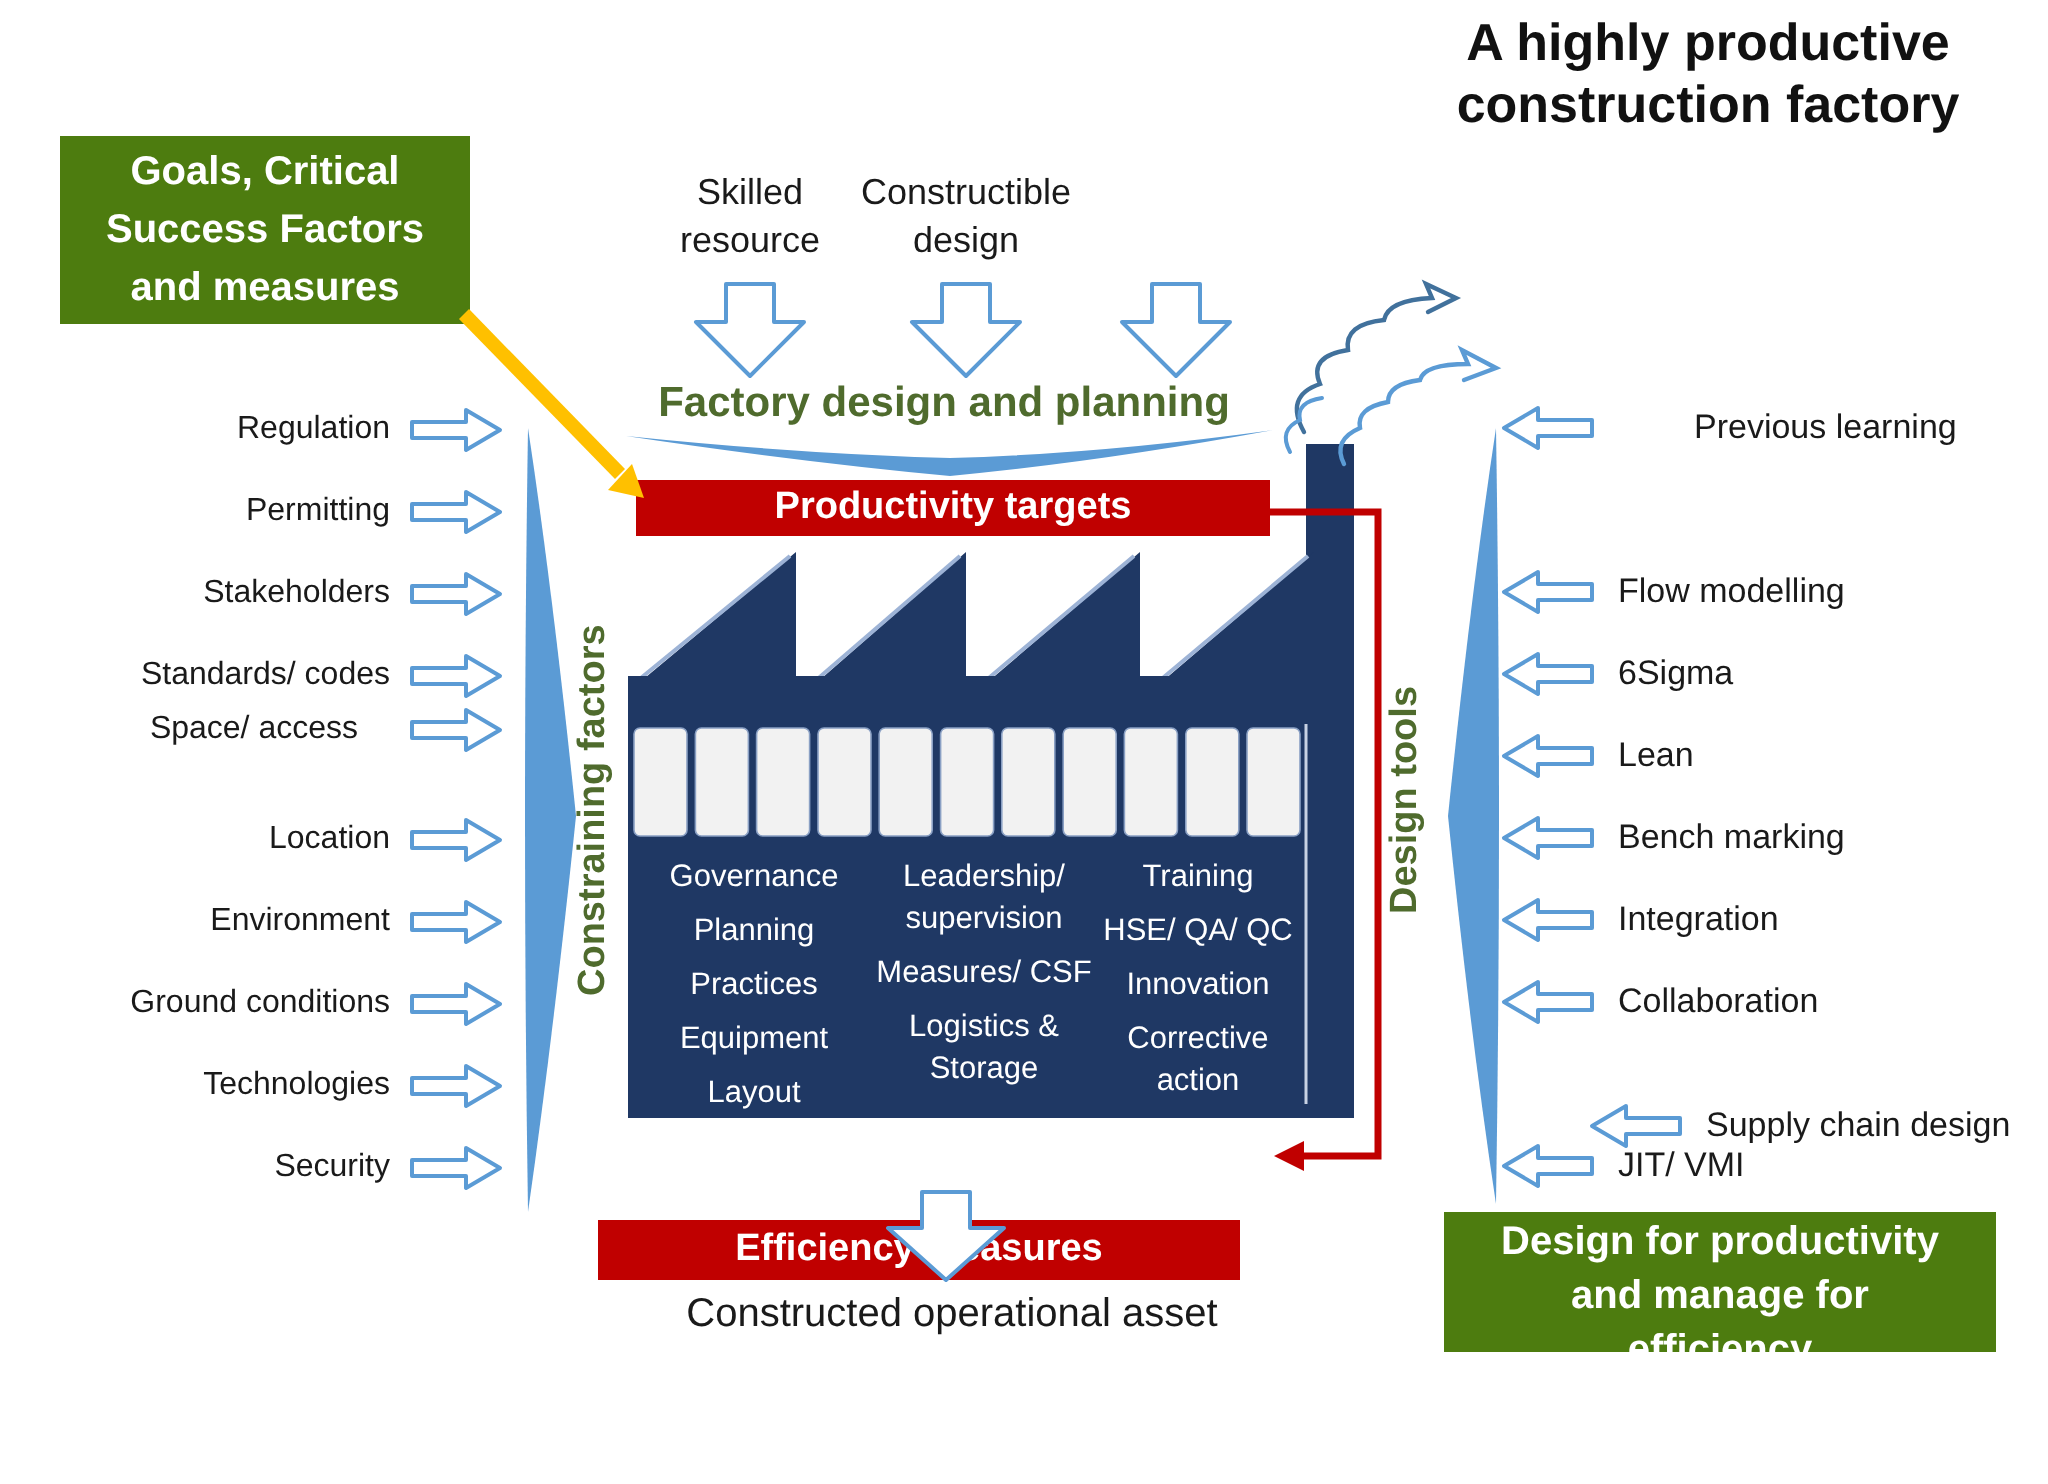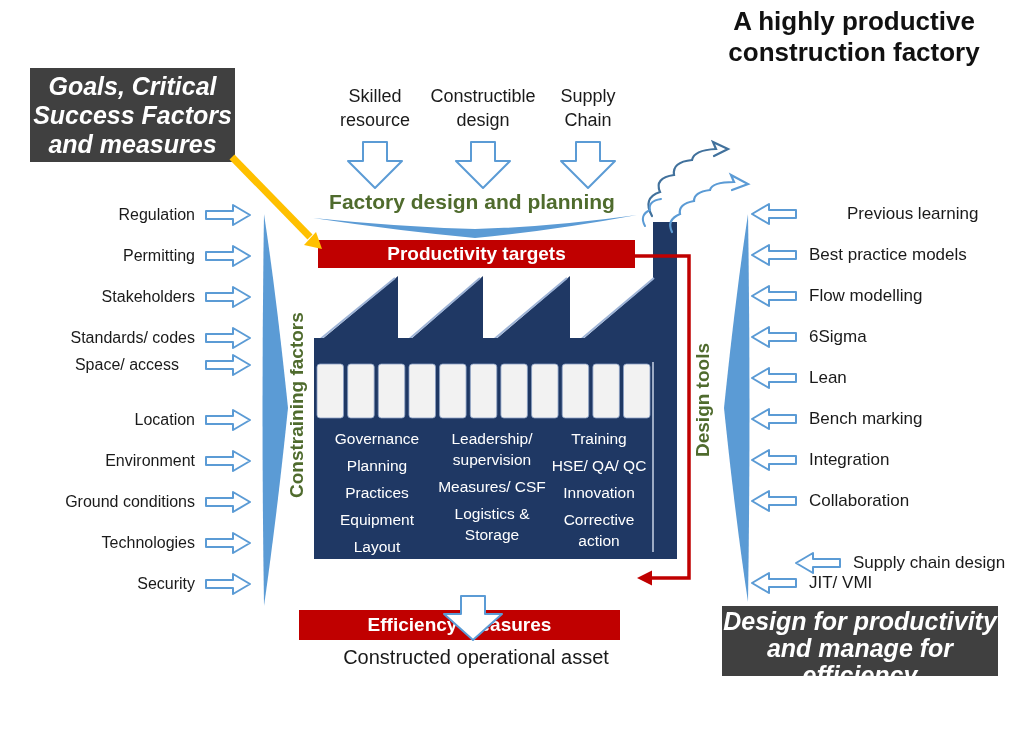--- a/index.html
+++ b/index.html
@@ -3,21 +3,21 @@
 <meta charset="utf-8">
 <style>
   html,body{margin:0;padding:0;background:#fff;}
   #canvas{position:relative;width:1024px;height:742px;background:#fff;overflow:hidden;
           font-family:"Liberation Sans",sans-serif;color:#1a1a1a;}
   #bg-svg,#fg-svg{position:absolute;left:0;top:0;z-index:0;pointer-events:none;}
   #fg-svg{z-index:3;}
   .abs{position:absolute;}
   .title{right:24px;top:6px;width:292px;text-align:center;font-weight:bold;
          font-size:26px;line-height:31px;color:#111;z-index:2;}
-  .amber-box{background:#404040;color:#fff;font-weight:bold;font-size:25px;text-align:center;z-index:2;font-style:italic;}
+  .amber-box{background:#4d7c0f;color:#fff;font-weight:bold;font-size:20px;text-align:center;z-index:2;}
   .goals-box{left:30px;top:68px;width:205px;height:94px;line-height:29px;padding-top:4px;box-sizing:border-box;}
   .design-box{left:722px;top:606px;width:276px;height:70px;line-height:27px;padding-top:2px;box-sizing:border-box;}
   .input-label{top:84px;text-align:center;font-size:18px;line-height:24px;z-index:2;}
   .down-arrow{z-index:2;}
   .green-heading{left:322px;top:190px;width:300px;text-align:center;font-size:21px;font-weight:bold;
                  color:#4f6b2d;z-index:2;}
   .vtext{writing-mode:vertical-rl;transform:rotate(180deg);font-size:19px;font-weight:bold;
          color:#4f6b2d;z-index:2;text-align:center;}
   .red-bar{background:#c00000;color:#fff;font-weight:bold;font-size:19px;text-align:center;z-index:2;}
   .prod-bar{left:318px;top:240px;width:317px;height:28px;line-height:28px;}
@@ -103,24 +103,20 @@
   </div>
 
   <div class="abs input-label" style="left:335px;width:80px;">
     <div>Skilled</div>
     <div>resource</div>
   </div>
   <div class="abs input-label" style="left:428px;width:110px;">
     <div>Constructible</div>
     <div>design</div>
   </div>
-  <div class="abs input-label" style="left:548px;width:80px;">
-    <div>Supply</div>
-    <div>Chain</div>
-  </div>
 
   <svg class="abs down-arrow" style="left:346px;top:140px;" width="58" height="50">
     <path d="M17,2 L41,2 L41,21 L56,21 L29,48 L2,21 L17,21 Z" fill="#fff" stroke="#5b9bd5" stroke-width="2" stroke-linejoin="round"></path>
   </svg>
   <svg class="abs down-arrow" style="left:454px;top:140px;" width="58" height="50">
     <path d="M17,2 L41,2 L41,21 L56,21 L29,48 L2,21 L17,21 Z" fill="#fff" stroke="#5b9bd5" stroke-width="2" stroke-linejoin="round"></path>
   </svg>
   <svg class="abs down-arrow" style="left:559px;top:140px;" width="58" height="50">
     <path d="M17,2 L41,2 L41,21 L56,21 L29,48 L2,21 L17,21 Z" fill="#fff" stroke="#5b9bd5" stroke-width="2" stroke-linejoin="round"></path>
   </svg>
@@ -212,26 +208,20 @@
         <path d="M2,9 L29,9 L29,3 L46,13 L29,23 L29,17 L2,17 Z" fill="#fff" stroke="#5b9bd5" stroke-width="2" stroke-linejoin="round"></path>
       </svg>
   </div>
 
   <div class="abs rrow" style="top:201px;gap:38px;">
     <svg class="arrow-icon" width="48" height="26">
         <path d="M46,9 L19,9 L19,3 L2,13 L19,23 L19,17 L46,17 Z" fill="#fff" stroke="#5b9bd5" stroke-width="2" stroke-linejoin="round"></path>
       </svg>
     <span class="label">Previous learning</span>
   </div>
-  <div class="abs rrow" style="top:242px;">
-    <svg class="arrow-icon" width="48" height="26">
-        <path d="M46,9 L19,9 L19,3 L2,13 L19,23 L19,17 L46,17 Z" fill="#fff" stroke="#5b9bd5" stroke-width="2" stroke-linejoin="round"></path>
-      </svg>
-    <span class="label">Best practice models</span>
-  </div>
   <div class="abs rrow" style="top:283px;">
     <svg class="arrow-icon" width="48" height="26">
         <path d="M46,9 L19,9 L19,3 L2,13 L19,23 L19,17 L46,17 Z" fill="#fff" stroke="#5b9bd5" stroke-width="2" stroke-linejoin="round"></path>
       </svg>
     <span class="label">Flow modelling</span>
   </div>
   <div class="abs rrow" style="top:324px;">
     <svg class="arrow-icon" width="48" height="26">
         <path d="M46,9 L19,9 L19,3 L2,13 L19,23 L19,17 L46,17 Z" fill="#fff" stroke="#5b9bd5" stroke-width="2" stroke-linejoin="round"></path>
       </svg>

